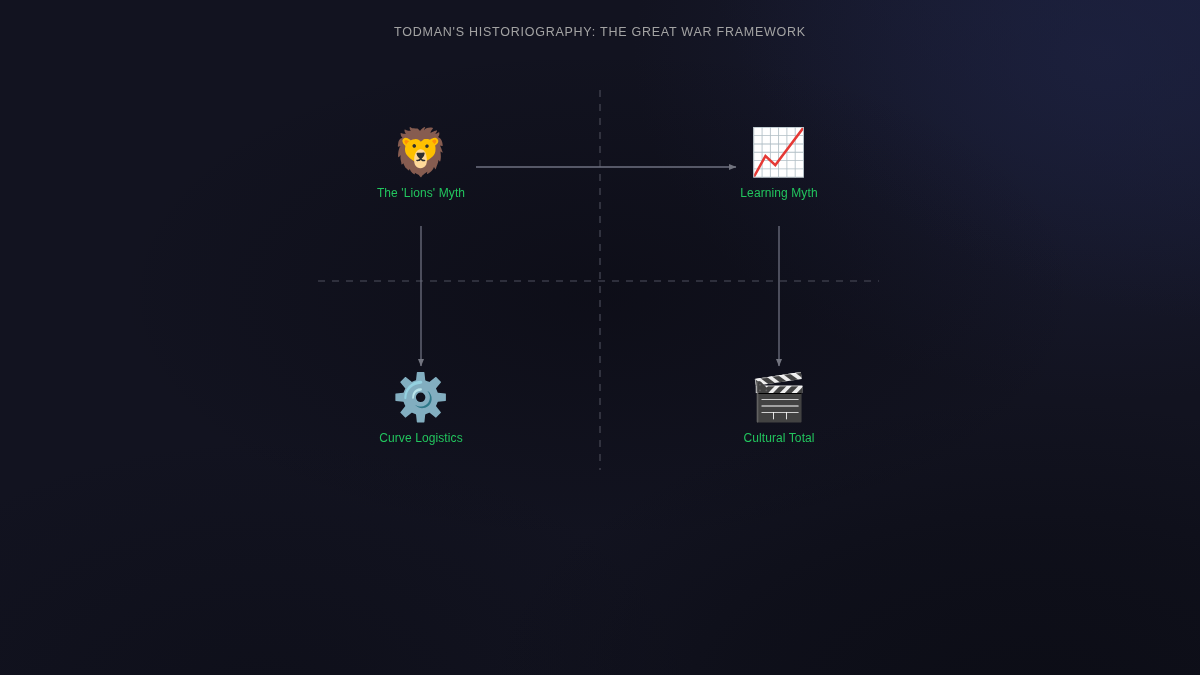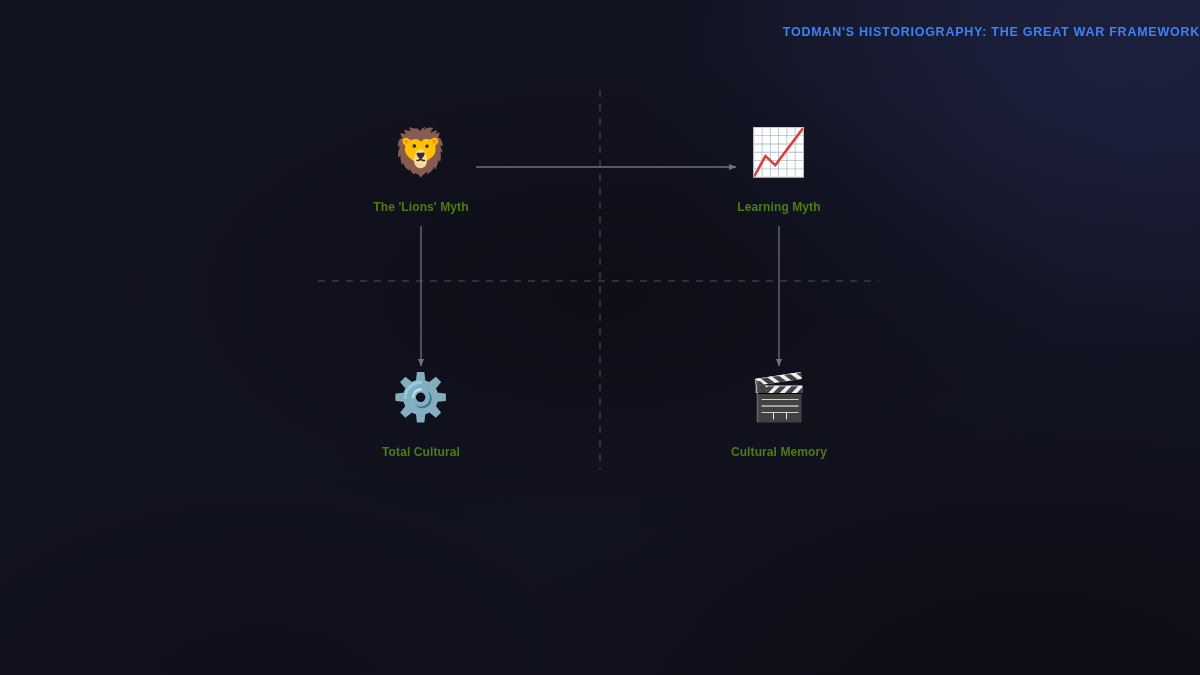--- a/index.html
+++ b/index.html
@@ -34,25 +34,25 @@
   }
   #bg-canvas-tint {
     position:absolute; left:0; top:60px; right:0; height:470px;
     background:radial-gradient(620px 320px at 50% 50%, rgba(10,10,18,0.55) 0%, rgba(18,19,32,0) 78%);
     pointer-events:none;
   }
 
   
   #chart-title {
     position:absolute; left:0; right:0; top:25px;
-    text-align:right;
+    text-align:center;
     font-size:12.5px;
-    font-weight:bold;
+    font-weight:normal;
     letter-spacing:0.75px;
-    color:#3b82f6;
+    color:#a3a3a3;
     text-transform:uppercase;
     white-space:nowrap;
   }
 
   
   #diagram-svg {
     position:absolute; left:0; top:0;
     width:1200px; height:675px;
     pointer-events:none;
   }
@@ -66,26 +66,25 @@
   }
   .node-icon {
     font-size:46px;
     line-height:56px;
     height:56px;
     display:block;
     font-family:"DejaVu Sans", sans-serif;
   }
   .node-label {
     display:block;
-    margin-top:20px;
+    margin-top:6px;
     font-size:12px;
-    color:#4d7c0f;
+    color:#22c55e;
     white-space:nowrap;
     letter-spacing:0.1px;
-    font-weight:bold;
   }
 
   #node-lions   { left:421px; top:124px; }
   #node-curve   { left:779px; top:124px; }
   #node-gear    { left:421px; top:369px; }
   #node-clapper { left:779px; top:369px; }
 
   
   #footer { position:absolute; left:0; right:0; bottom:0; height:120px; }
 </style>
@@ -118,26 +117,26 @@
   <span class="node-label">The 'Lions' Myth</span>
 </div>
 
 <div class="node" id="node-curve">
   <span class="node-icon">📈</span>
   <span class="node-label">Learning Myth</span>
 </div>
 
 <div class="node" id="node-gear">
   <span class="node-icon">⚙️</span>
-  <span class="node-label">Total Cultural</span>
+  <span class="node-label">Curve Logistics</span>
 </div>
 
 <div class="node" id="node-clapper">
   <span class="node-icon">🎬</span>
-  <span class="node-label">Cultural Memory</span>
+  <span class="node-label">Cultural Total</span>
 </div>
 
 <div id="footer">
   
 
   
   
 </div>
 
 </body></html>

